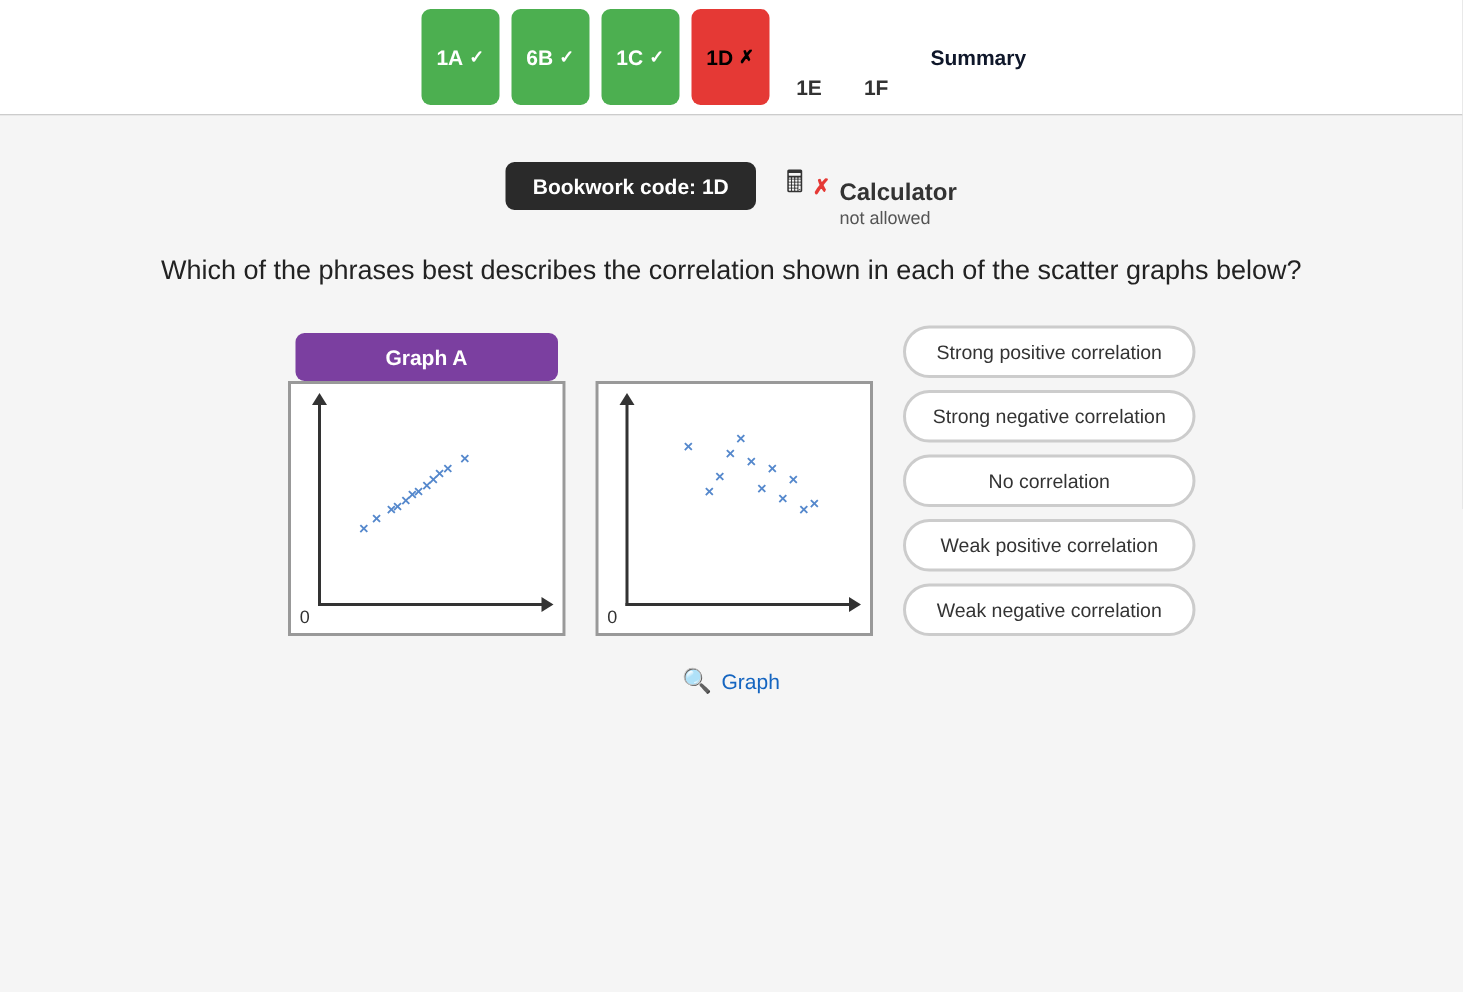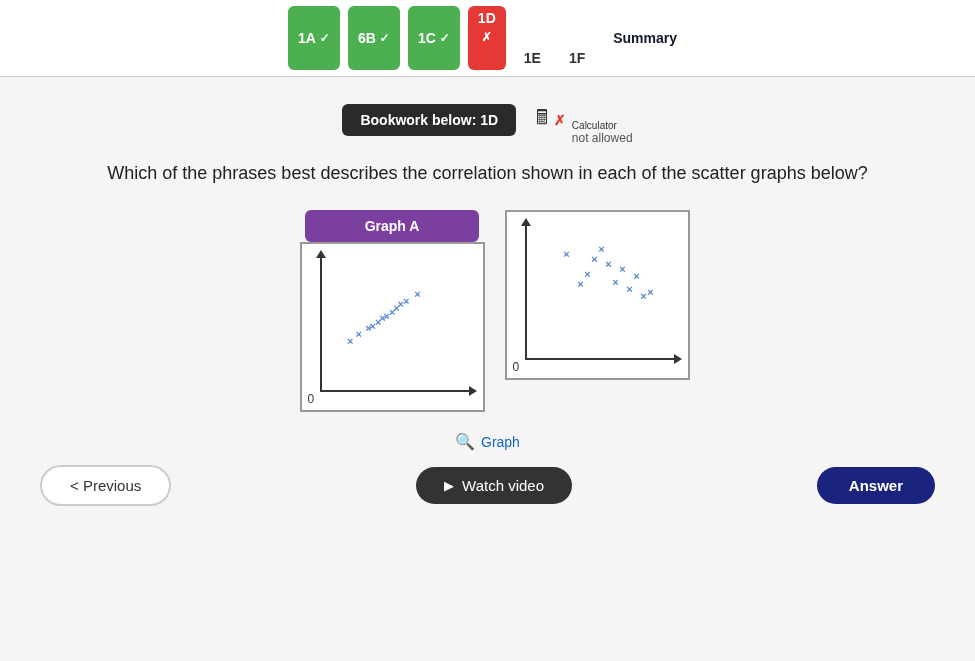--- a/index.html
+++ b/index.html
@@ -31,22 +31,21 @@
       padding: 4px 10px;
       border-radius: 6px;
       cursor: pointer;
     }
     .nav-item.completed {
       background: #4caf50;
       color: white;
     }
     .nav-item.current-wrong {
       background: #e53935;
-      color: #ffffff;
-      flex-direction: column;
+      color: #000000;
     }
     .nav-item.inactive {
       background: transparent;
       color: #333;
       margin-top: 40px;
     }
     .nav-item.summary {
       background: transparent;
       color: #0f172a;
       font-weight: bold;
@@ -103,21 +102,21 @@
       text-align: center;
       font-size: 18px;
       color: #222;
       margin-bottom: 24px;
       line-height: 1.4;
     }
 
     
     .graphs-row {
       display: flex;
-      align-items: flex-start;
+      align-items: flex-end;
       gap: 20px;
       margin-bottom: 20px;
       padding-left: 14px;
     }
 
     
     .graph-container {
       display: flex;
       flex-direction: column;
       align-items: center;
@@ -299,27 +298,27 @@
   </div>
   <div class="nav-item summary">
     <span>Summary</span>
   </div>
 </div>
 
 <div class="main-content">
 
   <div class="info-row">
     <div class="bookwork-code">
-      <span>Bookwork below: 1D</span>
+      <span>Bookwork code: 1D</span>
     </div>
     <div class="calculator-info">
       <span class="calc-icon">🖩</span>
       <span class="calc-x">✗</span>
       <div>
-        <div style="font-size:10px;font-weight:normal;margin-top:25px;">Calculator</div>
+        <div style="font-size:16px;font-weight:bold;margin-top:25px;">Calculator</div>
         <div style="font-size:12px;color:#555;">not allowed</div>
       </div>
     </div>
   </div>
 
   <div class="question-text">Which of the phrases best describes the correlation shown in each of the scatter graphs below?</div>
 
   <div class="graphs-row">
 
     <div class="graph-container">
@@ -362,29 +361,28 @@
           <span class="data-point" style="left: 130px; top: 64px; transform: translate(-50%, -50%);">×</span>
           <span class="data-point" style="left: 74px; top: 72px; transform: translate(-50%, -50%);">×</span>
           <span class="data-point" style="left: 137px; top: 84px; transform: translate(-50%, -50%);">×</span>
           <span class="data-point" style="left: 116px; top: 57px; transform: translate(-50%, -50%);">×</span>
           <span class="data-point" style="left: 88px; top: 47px; transform: translate(-50%, -50%);">×</span>
           <span class="data-point" style="left: 109px; top: 70px; transform: translate(-50%, -50%);">×</span>
           <span class="data-point" style="left: 144px; top: 80px; transform: translate(-50%, -50%);">×</span>
         </div>
     </div>
 
+    <div class="options-panel">
+      <button class="option-btn">Strong positive correlation</button>
+      <button class="option-btn">Strong negative correlation</button>
+      <button class="option-btn">No correlation</button>
+      <button class="option-btn">Weak positive correlation</button>
+      <button class="option-btn">Weak negative correlation</button>
+    </div>
   </div>
 
   <div class="zoom-row">
     <span class="zoom-icon">🔍</span>
     <span>Graph</span>
   </div>
 
-  <div class="bottom-row">
-    <button class="prev-btn">&lt; Previous</button>
-    <button class="watch-btn">
-      <span class="play-icon">▶</span>
-      <span>Watch video</span>
-    </button>
-    <button class="answer-btn">Answer</button>
-  </div>
 
 </div>
 
 </body></html>

